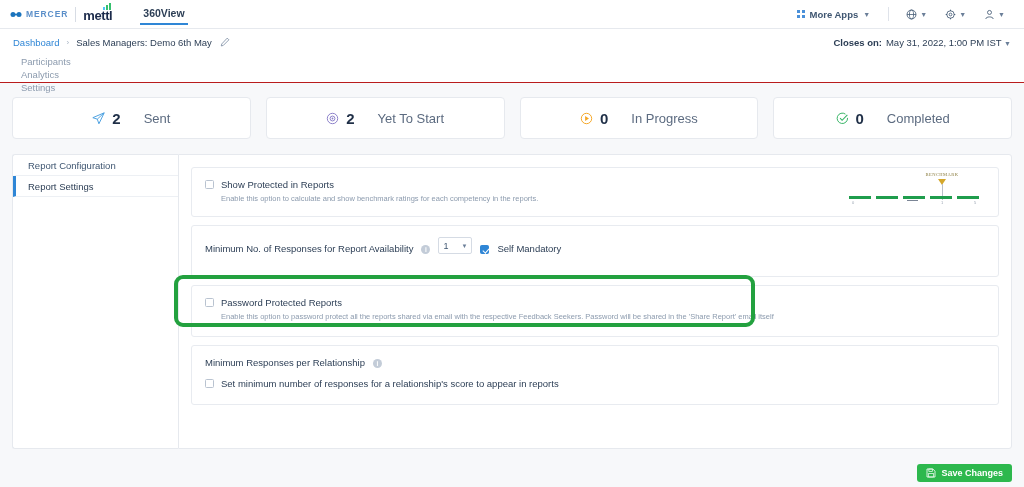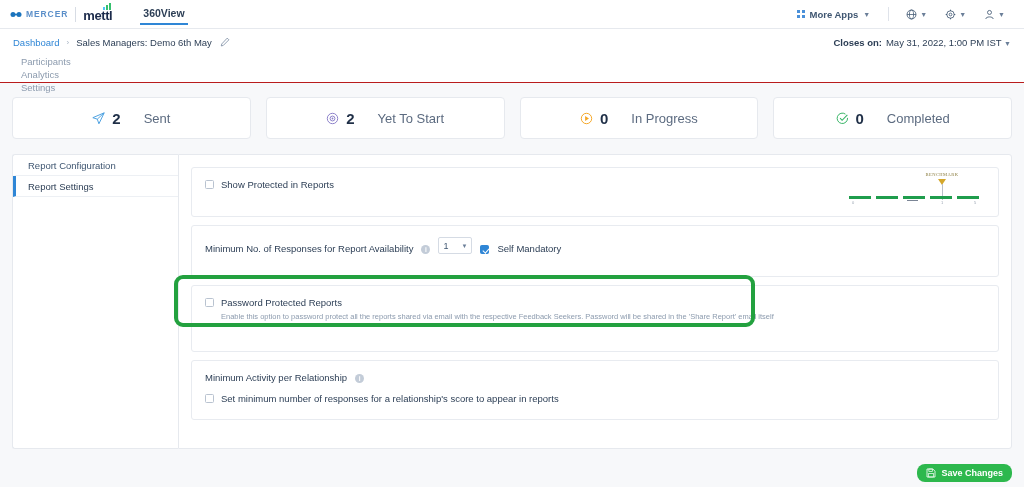--- a/index.html
+++ b/index.html
@@ -140,21 +140,21 @@
   }
   .setting-card {
     border: 1px solid #e8ebf0; border-radius: 3px;
     background: #fff;
     padding: 11px 13px;
     position: relative;
     min-height: 46px;
   }
   .s1 { height: 50px; }
   .s2 { height: 52px; }
-  .s3 { height: 67px; }
+  .s3 { height: 52px; }
   .s4 { height: 60px; }
 
   .chk-row { display: flex; align-items: flex-start; gap: 7px; }
   .chkbox {
     width: 9px; height: 9px; border: 1px solid #b9c3d0;
     border-radius: 1.5px; background: #fff; flex: none;
     margin-top: 1px;
   }
   .chkbox.checked {
     background: #2f86d6; border-color: #2f86d6;
@@ -235,21 +235,21 @@
   
   .footer {
     position: absolute; left: 0; bottom: 0;
     width: 1024px; height: 29px;
     background: #f7f8fa;
     display: flex; align-items: center; justify-content: flex-end;
     padding-right: 12px;
   }
   .save-btn {
     background: #2db84d; color: #fff;
-    border-radius: 8px;
+    border-radius: 3px;
     height: 18px; padding: 0 9px;
     display: flex; align-items: center; gap: 5px;
     font-size: 9px; font-weight: bold;
   }
 </style>
 </head>
 <body>
 
 <div class="topbar">
   <div class="brand">
@@ -390,20 +390,21 @@
     <div class="side-item active">Report Settings</div>
   </div>
 
   <div class="settings-col">
 
     <div class="setting-card s1">
       <div class="chk-row">
         <span class="chkbox"></span>
         <span class="s-title">Show Protected in Reports</span>
       </div>
+      <div class="s-desc">Enable this option to calculate and show benchmark ratings for each competency in the reports.</div>
 
       <div class="benchmark">
         <div class="bm-label">BENCHMARK</div>
         <div class="bm-tri"></div>
         <div class="bm-vline"></div>
         <div class="bm-bars">
           <i></i>
             <i></i>
             <i></i>
             <i></i>
@@ -434,21 +435,21 @@
     <div class="setting-card s3">
       <div class="chk-row">
         <span class="chkbox"></span>
         <span class="s-title">Password Protected Reports</span>
       </div>
       <div class="s-desc">Enable this option to password protect all the reports shared via email with the respective Feedback Seekers. Password will be shared in the 'Share Report' email itself</div>
     </div>
 
     <div class="setting-card s4">
       <div class="inline-row">
-        <span class="s-title">Minimum Activity per Relationship</span>
+        <span class="s-title">Minimum Responses per Relationship</span>
         <span class="info-icon">i</span>
       </div>
       <div class="chk-row" style="margin-top:10px;">
         <span class="chkbox"></span>
         <span class="s-title">Set minimum number of responses for a relationship's score to appear in reports</span>
       </div>
     </div>
 
     <div class="annotation"></div>
   </div>

